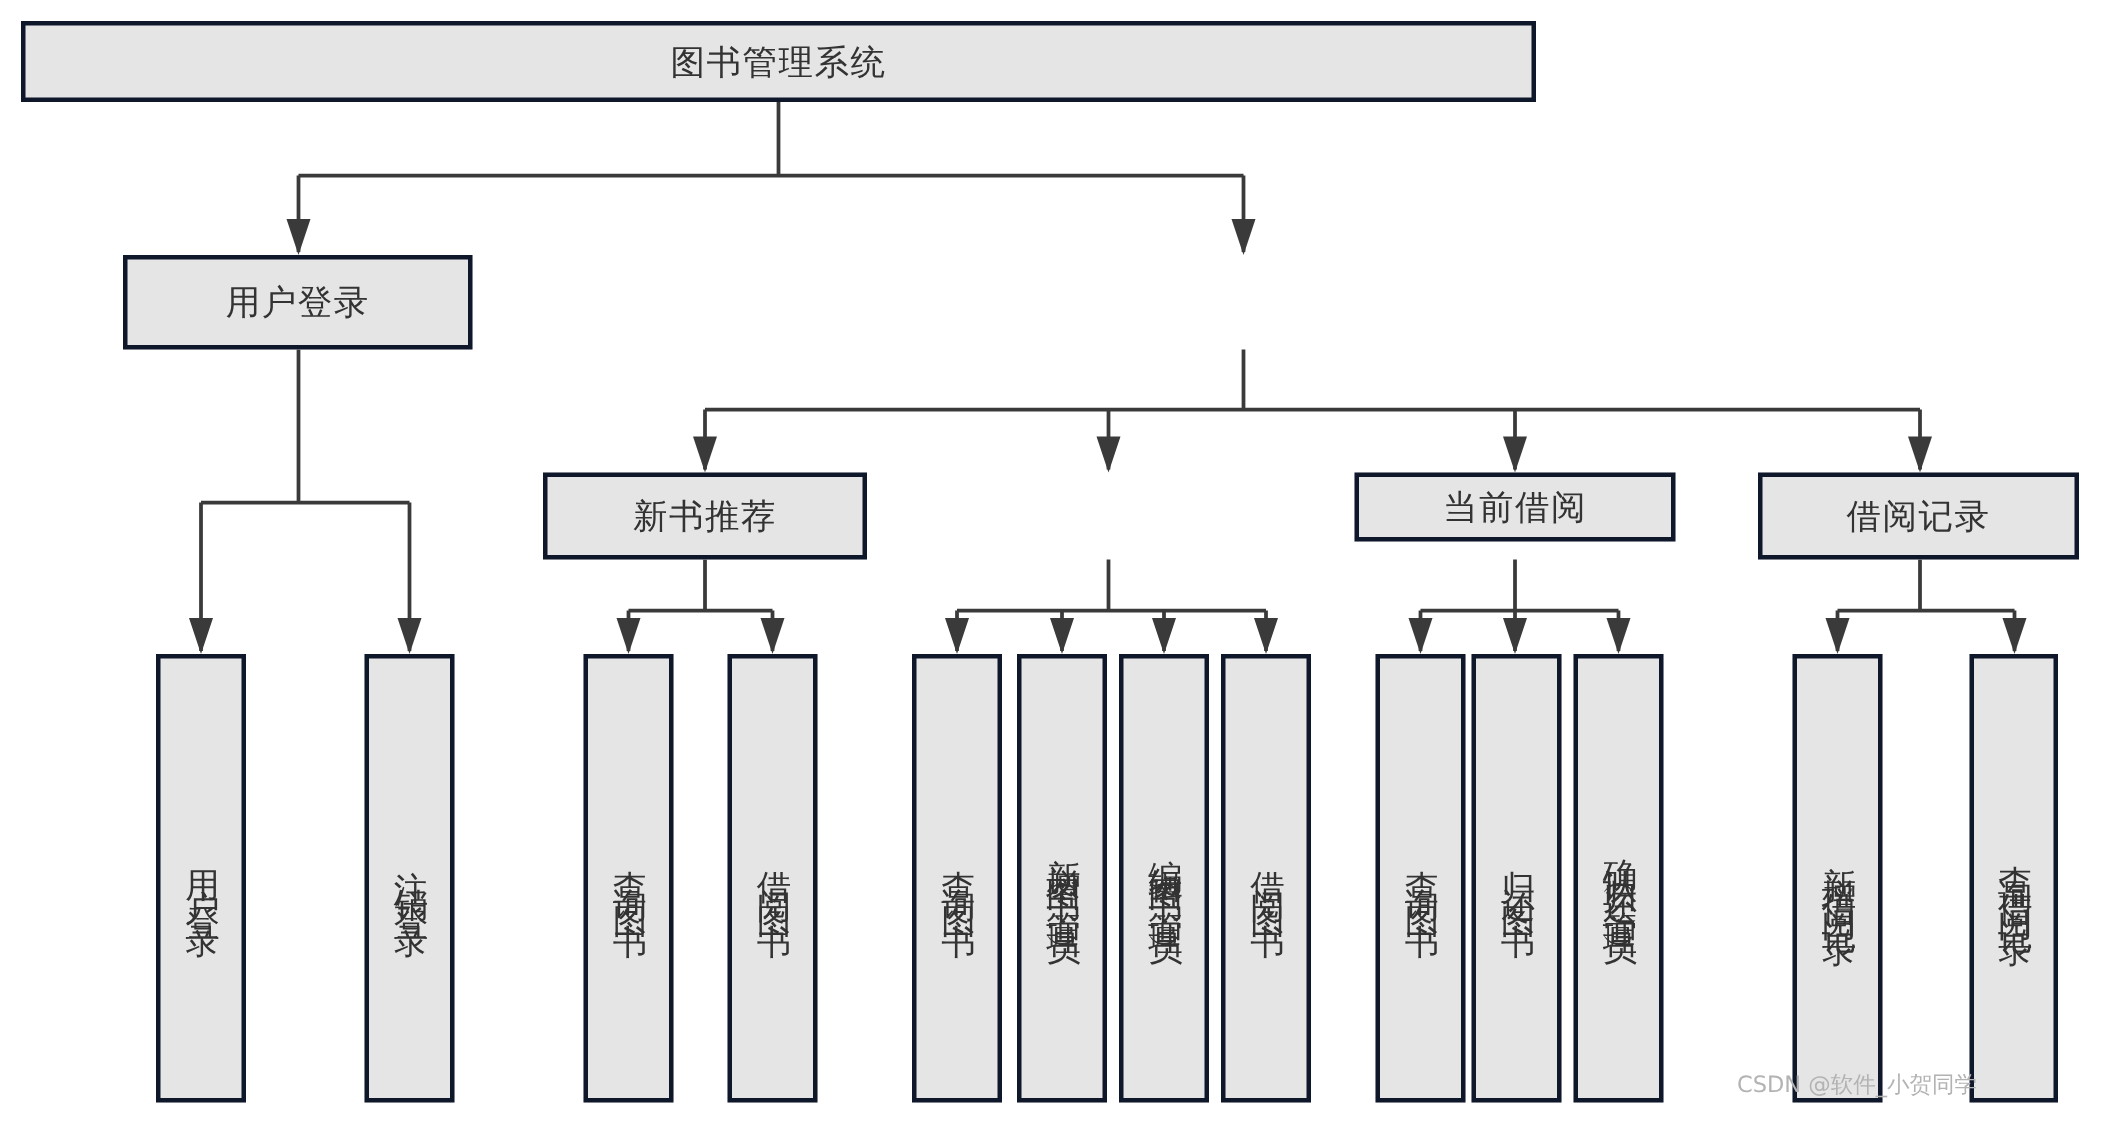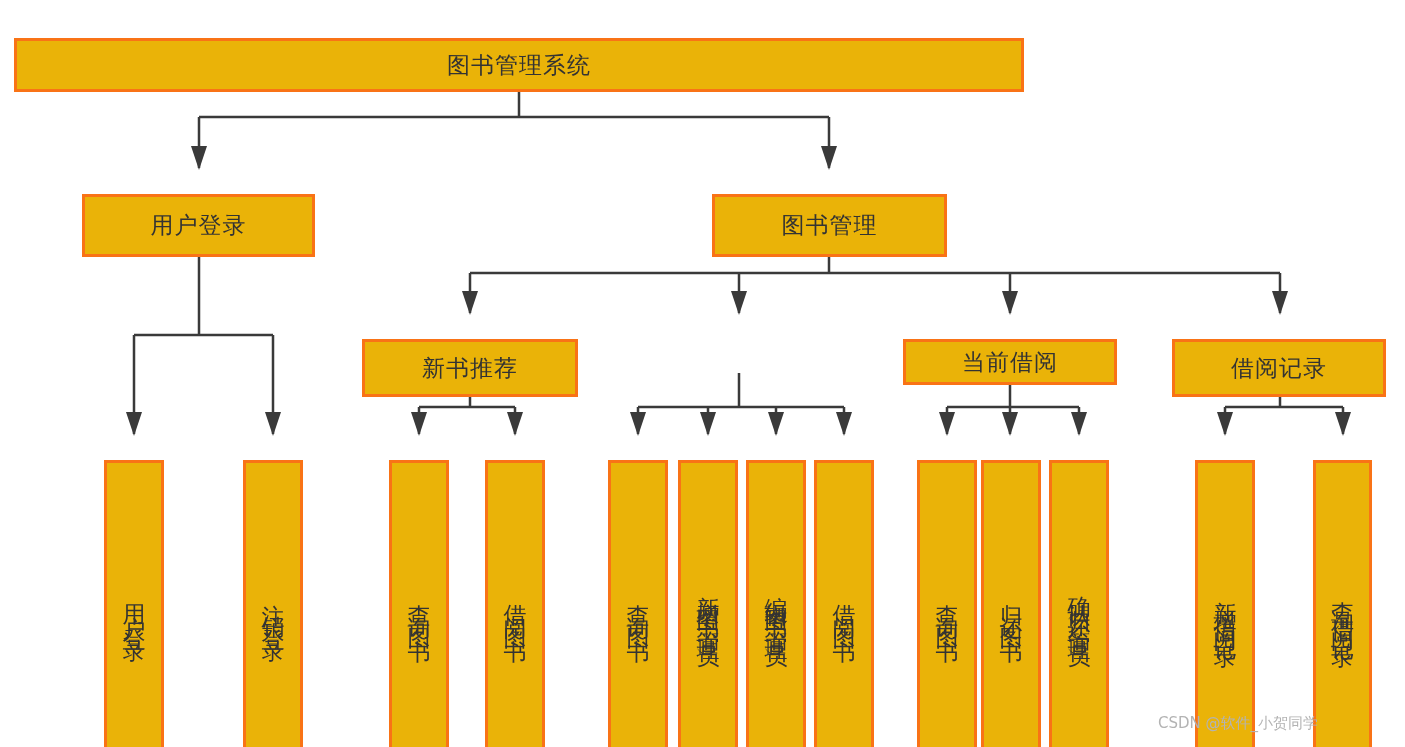--- a/index.html
+++ b/index.html
@@ -13,28 +13,27 @@
   }
   .connector-layer {
     position: absolute;
     left: 0; top: 0;
     width: 1405px; height: 747px;
     z-index: 1;
   }
   .box {
     position: absolute;
     box-sizing: border-box;
-    border: 3px solid #f97316;
-    background: #eab308;
+    border: 3px solid #0f172a;
+    background: #e5e5e5;
     display: flex;
     align-items: center;
     justify-content: center;
     color: #333333;
     z-index: 2;
-    margin-top: 24px;
   }
   .h-box span {
     font-size: 23px;
     letter-spacing: 1px;
     white-space: nowrap;
   }
   .v-box .v-text {
     writing-mode: vertical-rl;
     text-orientation: mixed;
     font-size: 23px;
@@ -97,23 +96,20 @@
     <polygon class="arrow" points="1335,412 1351,412 1343,436"></polygon>
   </svg>
 
   <div class="box h-box" style="left:14px; top:14px; width:1010px; height:54px">
     <span>图书管理系统</span>
   </div>
 
   <div class="box h-box" style="left:82px; top:170px; width:233px; height:63px">
     <span>用户登录</span>
   </div>
-  <div class="box h-box" style="left:712px; top:170px; width:235px; height:63px">
-    <span>图书管理</span>
-  </div>
 
   <div class="box h-box" style="left:362px; top:315px; width:216px; height:58px">
     <span>新书推荐</span>
   </div>
   <div class="box h-box" style="left:903px; top:315px; width:214px; height:46px">
     <span>当前借阅</span>
   </div>
   <div class="box h-box" style="left:1172px; top:315px; width:214px; height:58px">
     <span>借阅记录</span>
   </div>

